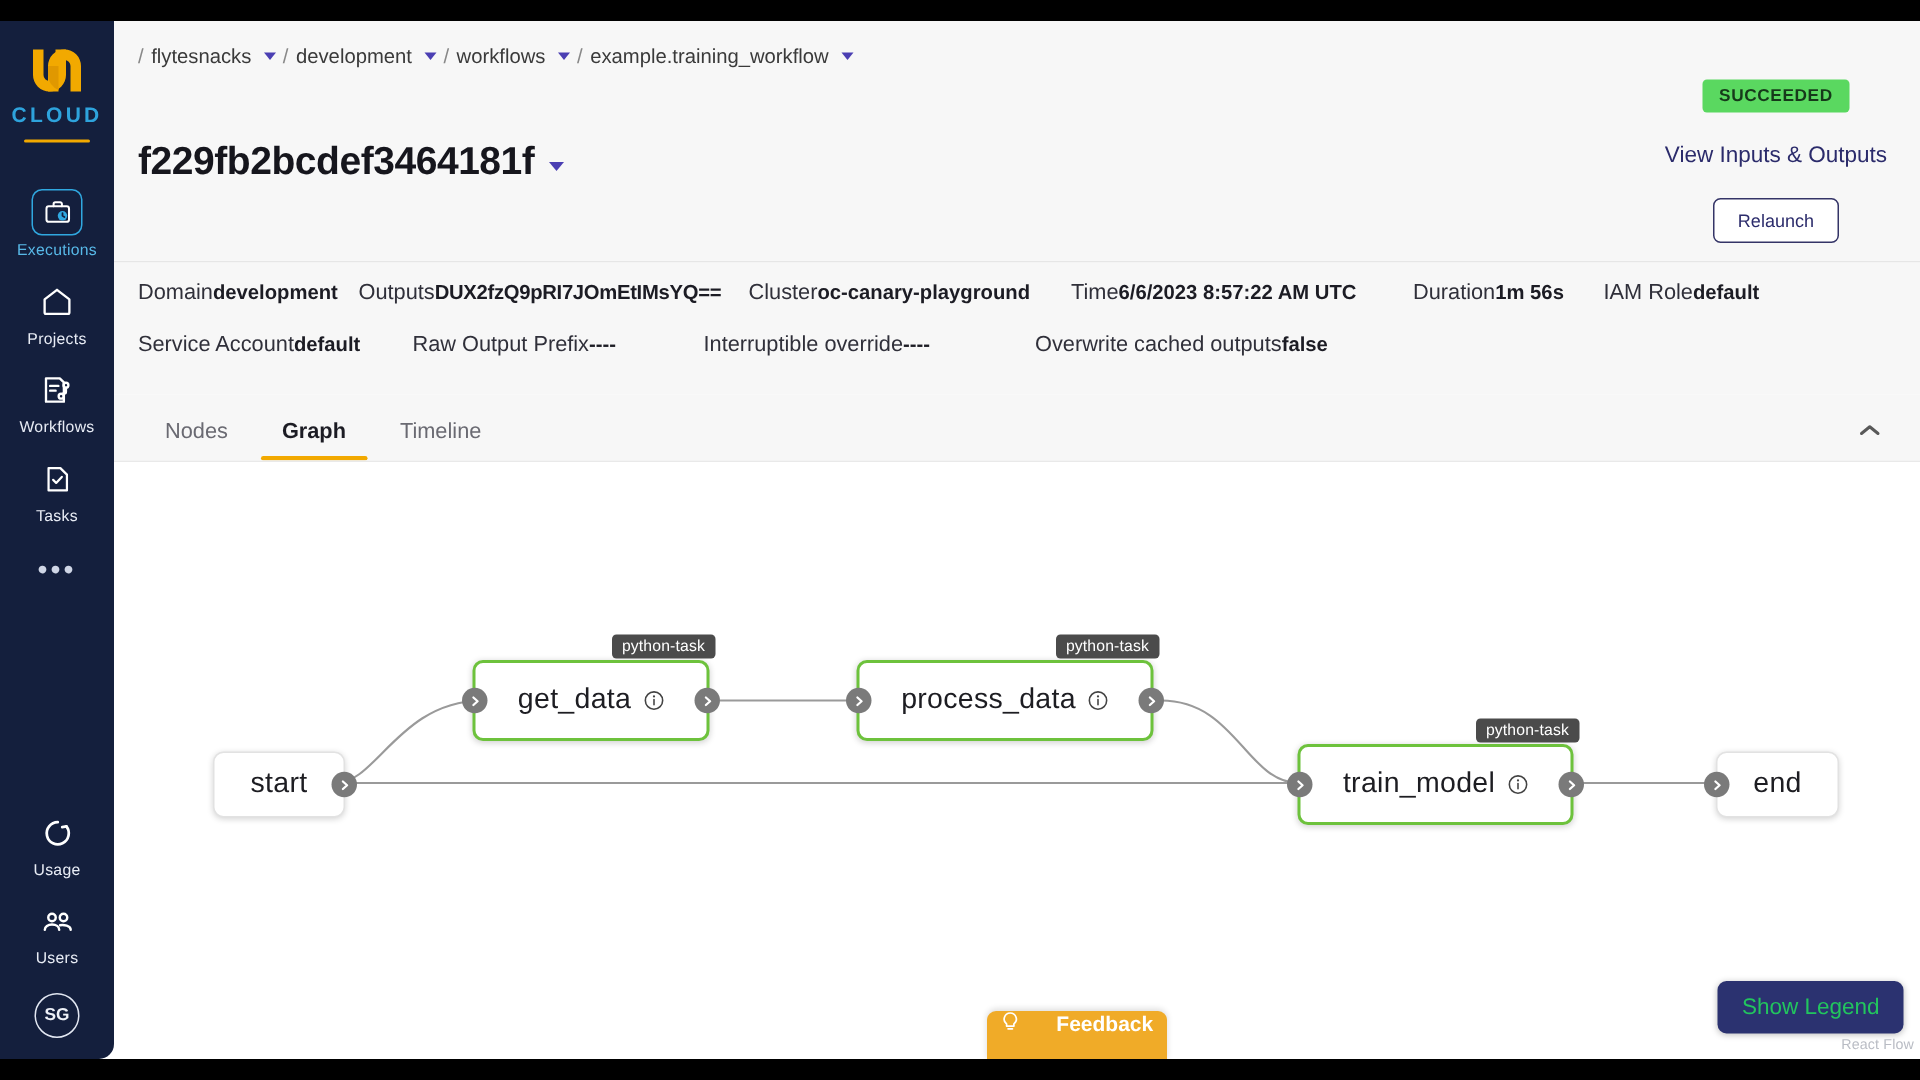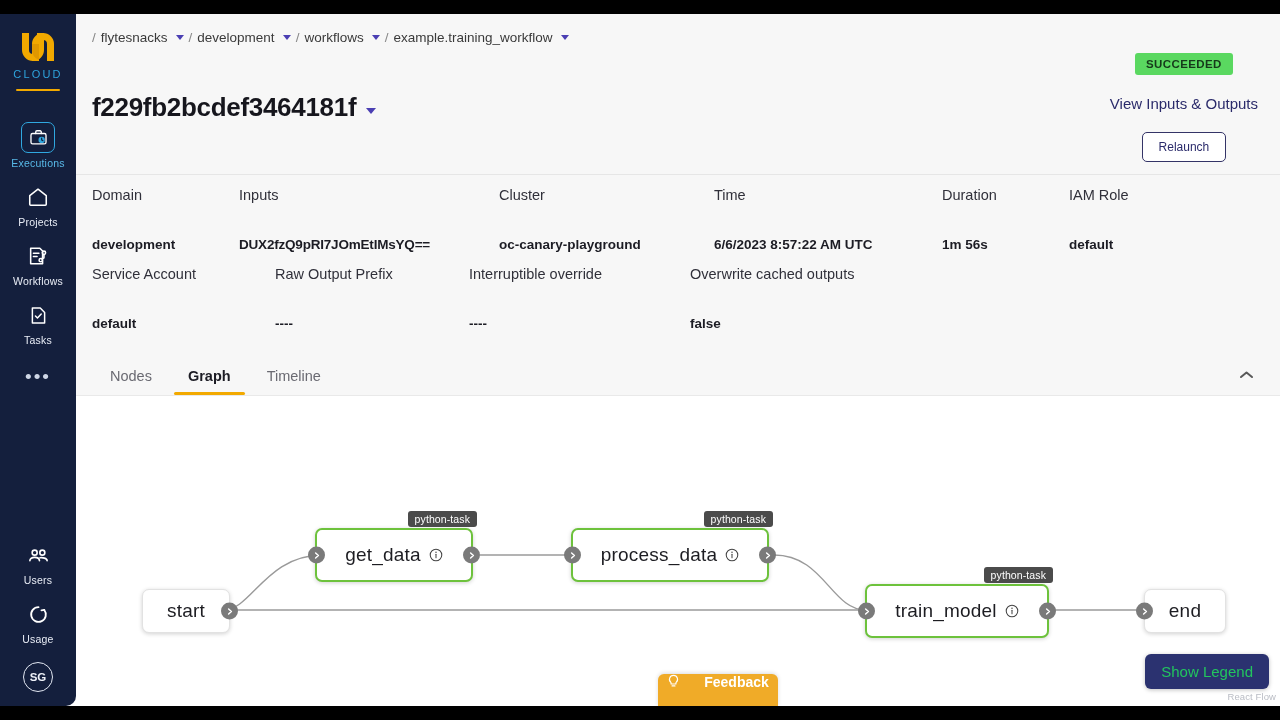--- a/index.html
+++ b/index.html
@@ -18,21 +18,21 @@
   .app { position:absolute; left:0; top:14px; width:1280px; height:692px; background:#fff; display:flex; }
 
   
   .sidebar {
     width:76px; height:692px; background:#141f3d; position:relative;
     display:flex; flex-direction:column; align-items:center;
     border-radius:0 0 10px 0;
   }
   .logo-wrap { margin-top:14px; display:flex; flex-direction:column; align-items:center; }
   .logo-mark { width:44px; height:38px; }
-  .logo-text { color:#2ea3dc; font-size:11px; letter-spacing:2.2px; font-weight:400; margin-top:2px; }
+  .logo-text { color:#2ea3dc; font-size:14px; letter-spacing:2.2px; font-weight:700; margin-top:2px; }
   .logo-rule { width:44px; height:2px; background:#f2a900; margin-top:9px; border-radius:1px; }
 
   .nav { margin-top:22px; width:100%; display:flex; flex-direction:column; align-items:center; }
   .nav-item { width:100%; display:flex; flex-direction:column; align-items:center; padding:9px 0 4px; cursor:pointer; }
   .nav-ico { width:36px; height:30px; display:flex; align-items:center; justify-content:center; }
   .nav-ico.boxed { border:1.6px solid #30a8e0; border-radius:7px; width:34px; height:31px; }
   .nav-label { color:#e8ecf5; font-size:10.5px; margin-top:4px; letter-spacing:.2px; }
   .nav-item.active .nav-label { color:#58b9e8; }
   .dots { color:#cfd6e6; font-size:19px; letter-spacing:2px; line-height:1; margin-top:17px; }
 
@@ -64,21 +64,21 @@
   }
   .link-io { color:#2b2b6b; font-size:15px; cursor:pointer; }
   .btn-relaunch {
     border:1px solid #343467; color:#2b2b6b; background:#fff; font-size:12px;
     padding:7px 16px; border-radius:5px; cursor:pointer; font-family:inherit;
   }
 
   
   .meta { background:#f7f7f7; padding:12px 22px 6px 16px; }
   .meta-row { display:flex; margin-bottom:14px; }
-  .meta-cell { display:flex; flex-direction:column;gap:29px; }
+  .meta-cell { display:flex; flex-direction:row; }
   .meta-k { font-size:14.5px; color:#30303a; margin-bottom:5px; }
   .meta-v { font-size:13.5px; color:#1c1c24; font-weight:600; }
   .mono { font-family:"Liberation Sans", sans-serif; letter-spacing:-.2px; }
 
   
   .tabs-bar { background:#f7f7f7; display:flex; align-items:flex-end; padding:0 22px 0 16px; height:44px; }
   .tab { font-size:14.5px; color:#6a6a72; padding:0 18px 11px; cursor:pointer; position:relative; }
   .tab.active { color:#1c1c24; font-weight:700; }
   .tab.active:after {
     content:""; position:absolute; left:4px; right:4px; bottom:0; height:3.5px;
@@ -194,37 +194,37 @@
           </span>
           <span class="nav-label">Tasks</span>
         </div>
 
         <div class="dots">•••</div>
       </div>
 
       <div class="nav-bottom">
         <div class="nav-item">
           <span class="nav-ico">
+            <svg width="21" height="21" viewBox="0 0 24 24" fill="none" stroke="#fff" stroke-width="2.1" stroke-linecap="round">
+              <path d="M12 3.6a8.4 8.4 0 1 0 6.6 3.2"></path>
+              <path d="M18.6 6.8 L15.4 7.3"></path>
+            </svg>
+          </span>
+          <span class="nav-label">Usage</span>
+        </div>
+        <div class="nav-item">
+          <span class="nav-ico">
             <svg width="23" height="23" viewBox="0 0 24 24" fill="none" stroke="#fff" stroke-width="1.7" stroke-linecap="round" stroke-linejoin="round">
               <circle cx="8" cy="9" r="2.6"></circle>
                 <circle cx="16" cy="9" r="2.6"></circle>
               <path d="M3 17.5c0-2.2 2.2-3.6 5-3.6s5 1.4 5 3.6"></path>
               <path d="M13.6 14.4c2.5-.6 7.4.5 7.4 3.1"></path>
             </svg>
           </span>
           <span class="nav-label">Users</span>
-        </div>
-        <div class="nav-item">
-          <span class="nav-ico">
-            <svg width="21" height="21" viewBox="0 0 24 24" fill="none" stroke="#fff" stroke-width="2.1" stroke-linecap="round">
-              <path d="M12 3.6a8.4 8.4 0 1 0 6.6 3.2"></path>
-              <path d="M18.6 6.8 L15.4 7.3"></path>
-            </svg>
-          </span>
-          <span class="nav-label">Usage</span>
         </div>
         <div class="avatar">SG</div>
       </div>
     </div>
 
     <div class="main">
 
       <div class="header">
         <div class="crumbs">
           <span class="crumb-sep">/</span>
@@ -252,21 +252,21 @@
         </div>
       </div>
 
       <div class="meta">
         <div class="meta-row">
           <div class="meta-cell" style="width:147px">
             <span class="meta-k">Domain</span>
             <span class="meta-v">development</span>
           </div>
           <div class="meta-cell" style="width:260px">
-            <span class="meta-k">Inputs</span>
+            <span class="meta-k">Outputs</span>
             <span class="meta-v mono">DUX2fzQ9pRI7JOmEtIMsYQ==</span>
           </div>
           <div class="meta-cell" style="width:215px">
             <span class="meta-k">Cluster</span>
             <span class="meta-v">oc-canary-playground</span>
           </div>
           <div class="meta-cell" style="width:228px">
             <span class="meta-k">Time</span>
             <span class="meta-v">6/6/2023 8:57:22 AM UTC</span>
           </div>

